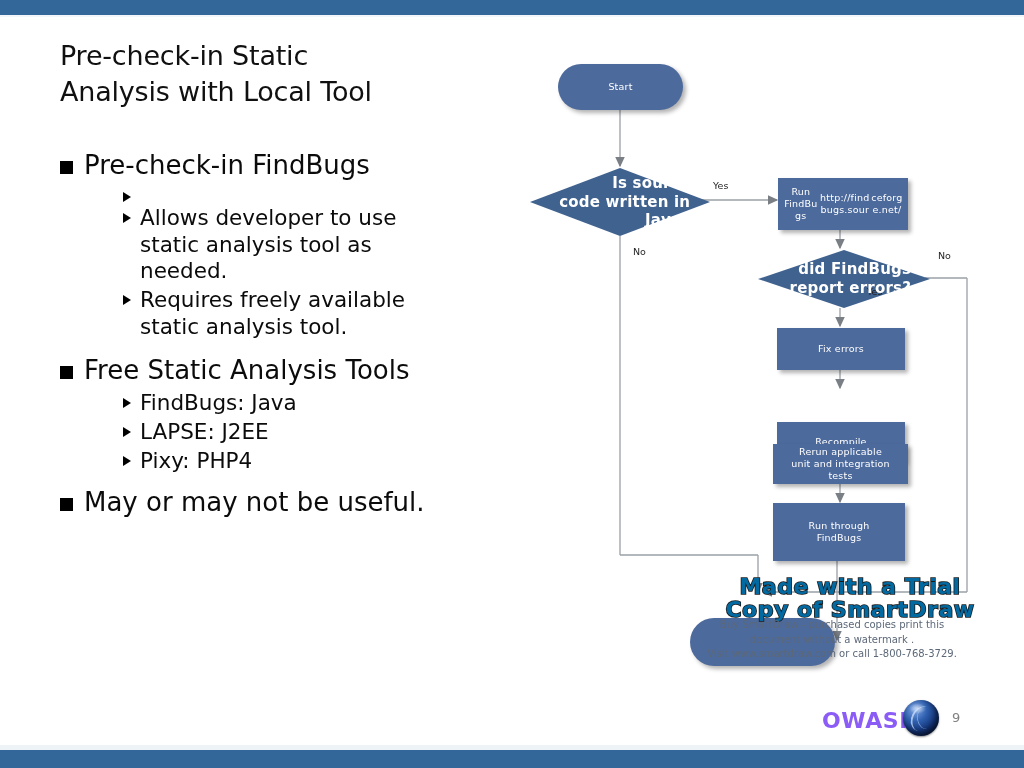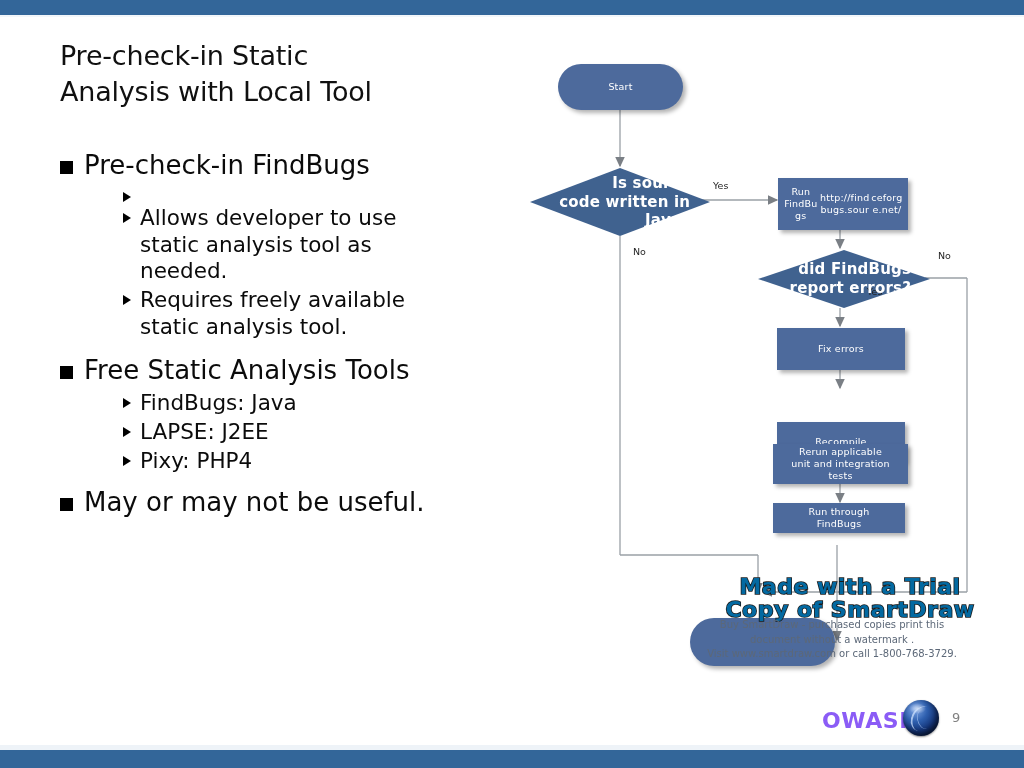--- a/index.html
+++ b/index.html
@@ -389,21 +389,21 @@
     <div class="fc-node" style="left:262px; top:348px; width:128px; height:40px;margin-top:34px;">
       <span>Recompile</span>
     </div>
 
     <div class="fc-node" style="left:258px; top:404px; width:135px; height:40px; flex-direction:column;">
       <span>Rerun applicable</span>
       <span>unit and integration</span>
       <span>tests</span>
     </div>
 
-    <div class="fc-node" style="left:258px; top:463px; width:132px; height:30px; flex-direction:column;">
+    <div class="fc-node" style="left:258px; top:463px; width:132px; height:58px; flex-direction:column;">
       <span>Run through</span>
       <span>FindBugs</span>
     </div>
 
     <div class="fc-node fc-oval" style="left:175px; top:578px; width:145px; height:48px;">
       <span></span>
     </div>
 
   </div>
 

